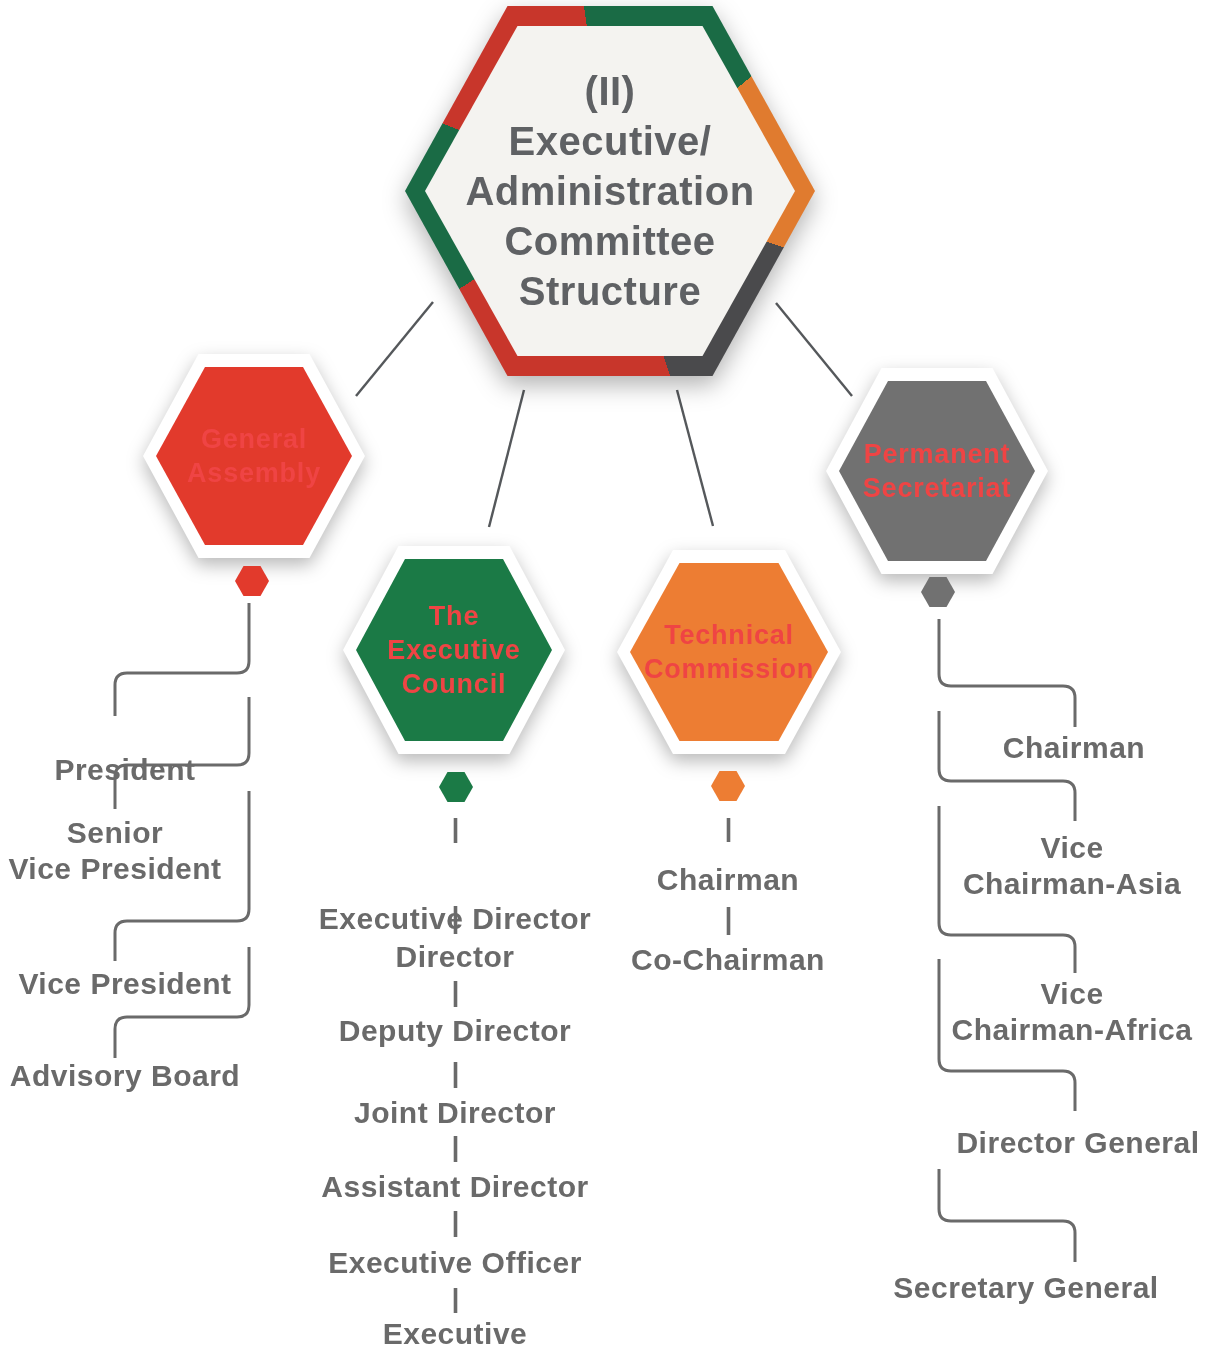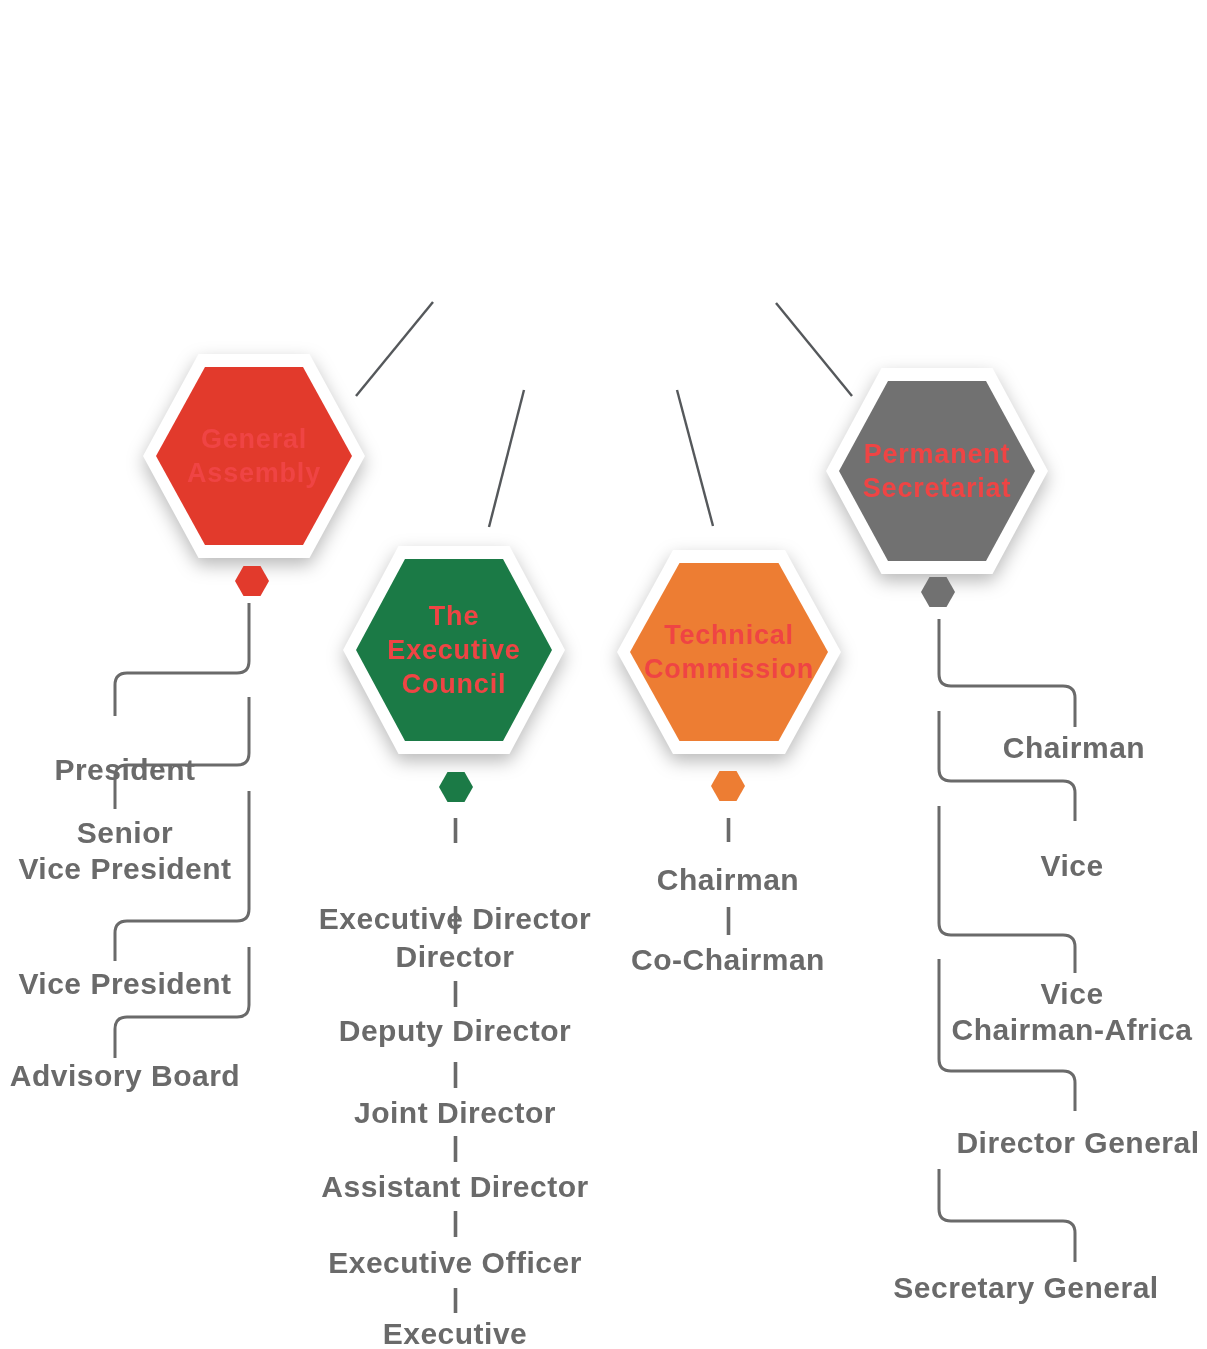--- a/index.html
+++ b/index.html
@@ -75,20 +75,31 @@
     <line class="dash" x1="455.5" y1="981" x2="455.5" y2="1007"></line>
     <line class="dash" x1="455.5" y1="1062" x2="455.5" y2="1088"></line>
     <line class="dash" x1="455.5" y1="1136" x2="455.5" y2="1162"></line>
     <line class="dash" x1="455.5" y1="1211" x2="455.5" y2="1237"></line>
     <line class="dash" x1="455.5" y1="1288" x2="455.5" y2="1313"></line>
 
     <line class="dash" x1="728.5" y1="818" x2="728.5" y2="842"></line>
     <line class="dash" x1="728.5" y1="907" x2="728.5" y2="935"></line>
   </svg>
 
+  <div class="hexwrap shadow-big" style="left:405px;top:6px;width:410px;height:370px;">
+    <div class="hex big-border"></div>
+    <div class="hex big-inner"></div>
+    <div class="hex-label title-label">
+      <div>(II)</div>
+      <div>Executive/</div>
+      <div>Administration</div>
+      <div>Committee</div>
+      <div>Structure</div>
+    </div>
+  </div>
 
   <div class="hexwrap shadow-sub" style="left:143px;top:354px;width:222px;height:204px;">
     <div class="hex hex-white"></div>
     <div class="hex sub-inner" style="background:var(--red);"></div>
     <div class="hex-label node-label">
       <div>General</div>
       <div>Assembly</div>
     </div>
   </div>
   <div class="minihex" style="left:235px;top:566px;background:var(--red);"></div>
@@ -120,21 +131,21 @@
     <div class="hex-label node-label">
       <div>Permanent</div>
       <div>Secretariat</div>
     </div>
   </div>
   <div class="minihex" style="left:921px;top:577px;background:var(--gray);"></div>
 
   <div class="item" style="left:125px;top:733px;margin-top:37px;">
     <div>President</div>
   </div>
-  <div class="item" style="left:125px;top:851px;text-align:center;">
+  <div class="item" style="left:115px;top:851px;text-align:center;">
     <div>Senior</div>
     <div>Vice President</div>
   </div>
   <div class="item" style="left:125px;top:984px;">
     <div>Vice President</div>
   </div>
   <div class="item" style="left:125px;top:1076px;">
     <div>Advisory Board</div>
   </div>
 
@@ -165,20 +176,21 @@
   </div>
   <div class="item" style="left:728px;top:960px;text-align:center;">
     <div>Co-Chairman</div>
   </div>
 
   <div class="item" style="left:1074px;top:748px;">
     <div>Chairman</div>
   </div>
   <div class="item" style="left:1072px;top:866px;">
     <div>Vice</div>
+    <div>Chairman-Asia</div>
   </div>
   <div class="item" style="left:1072px;top:1012px;">
     <div>Vice</div>
     <div>Chairman-Africa</div>
   </div>
   <div class="item" style="left:1078px;top:1143px;">
     <div>Director General</div>
   </div>
   <div class="item" style="left:1026px;top:1288px;">
     <div>Secretary General</div>

